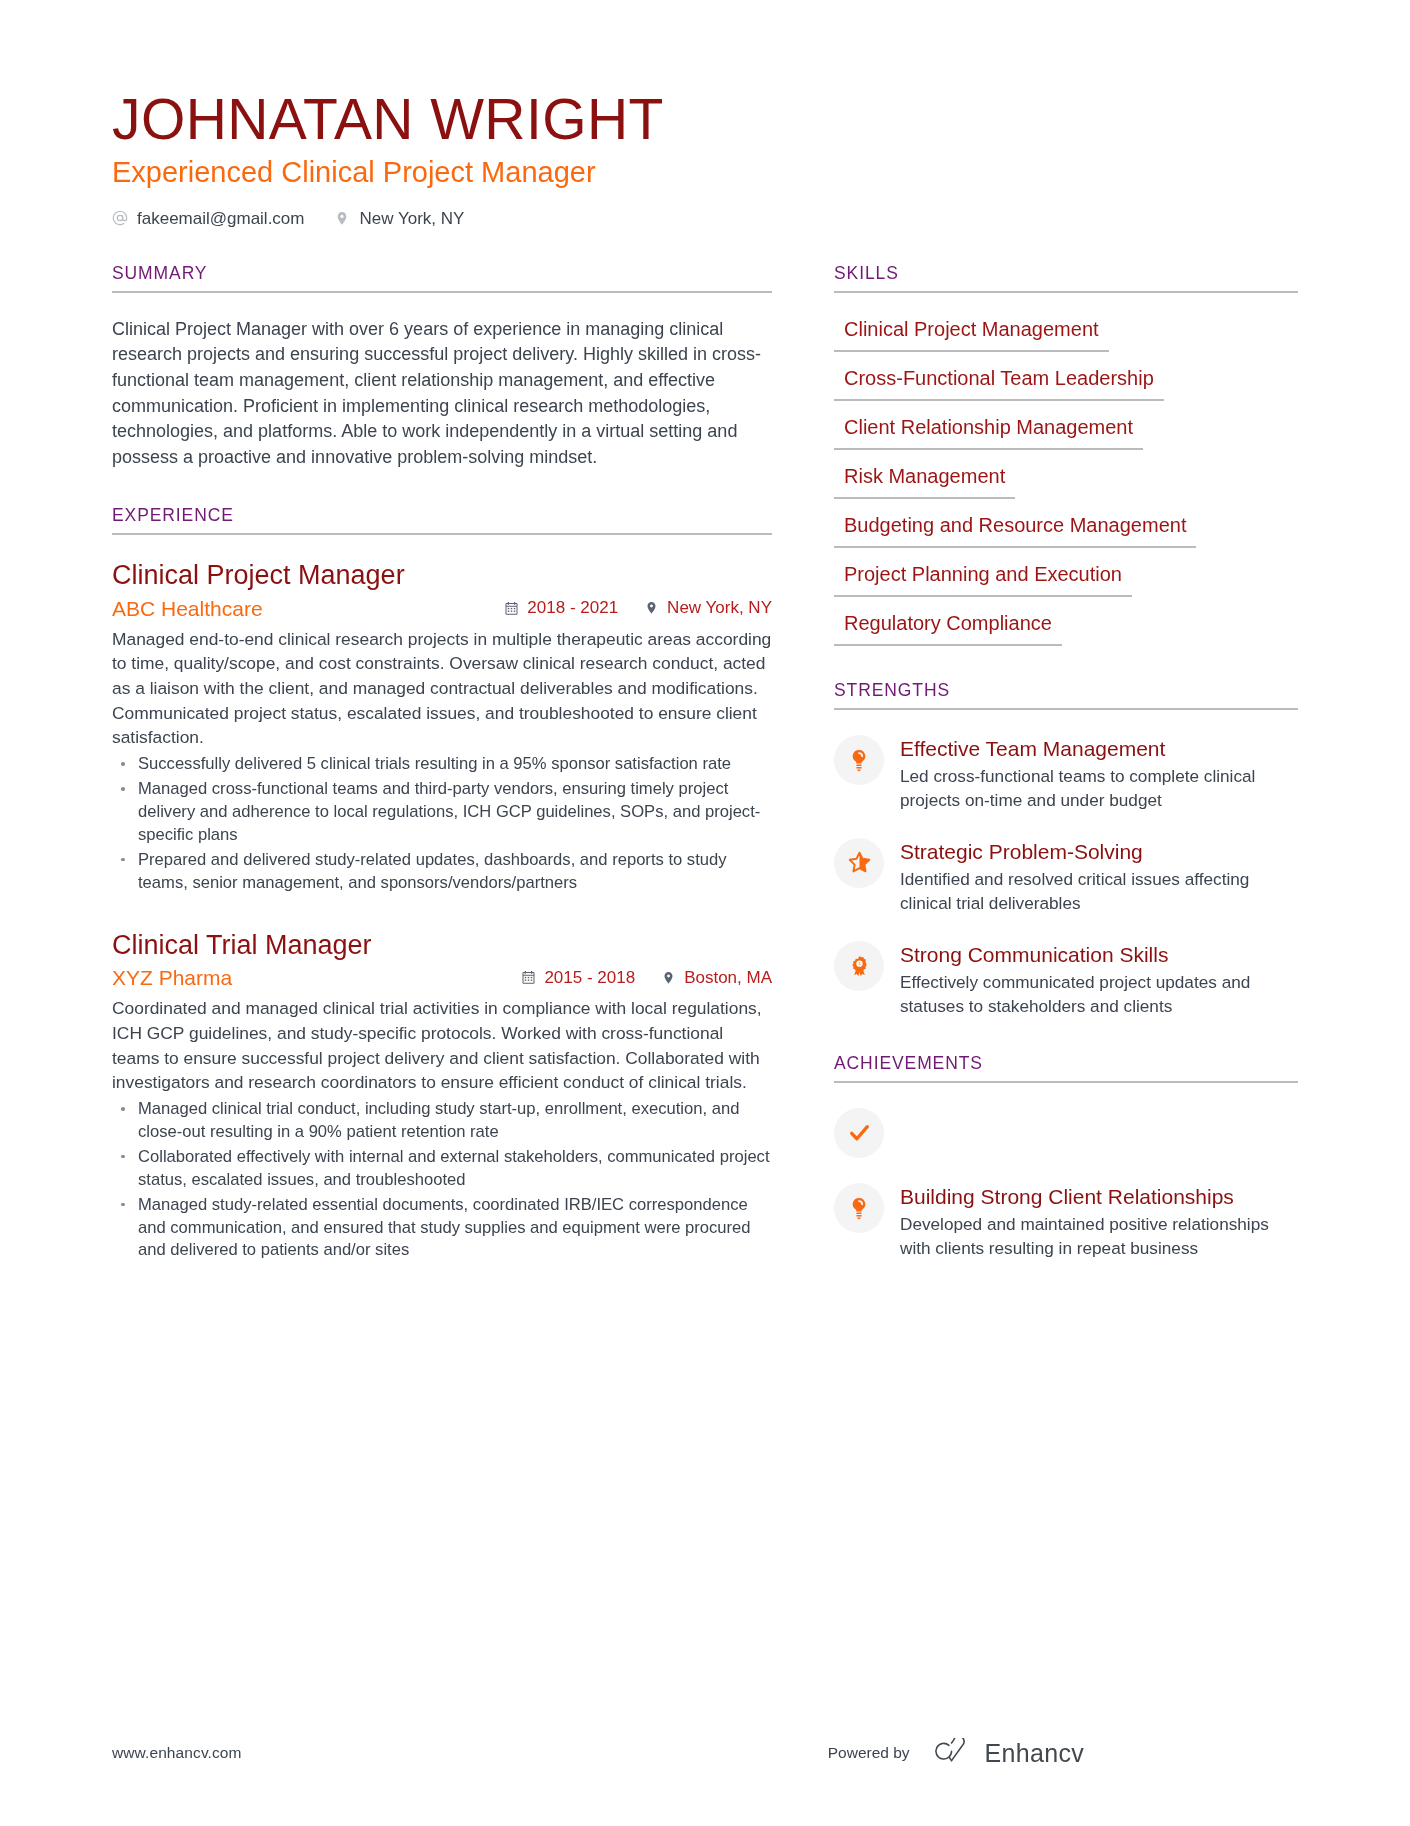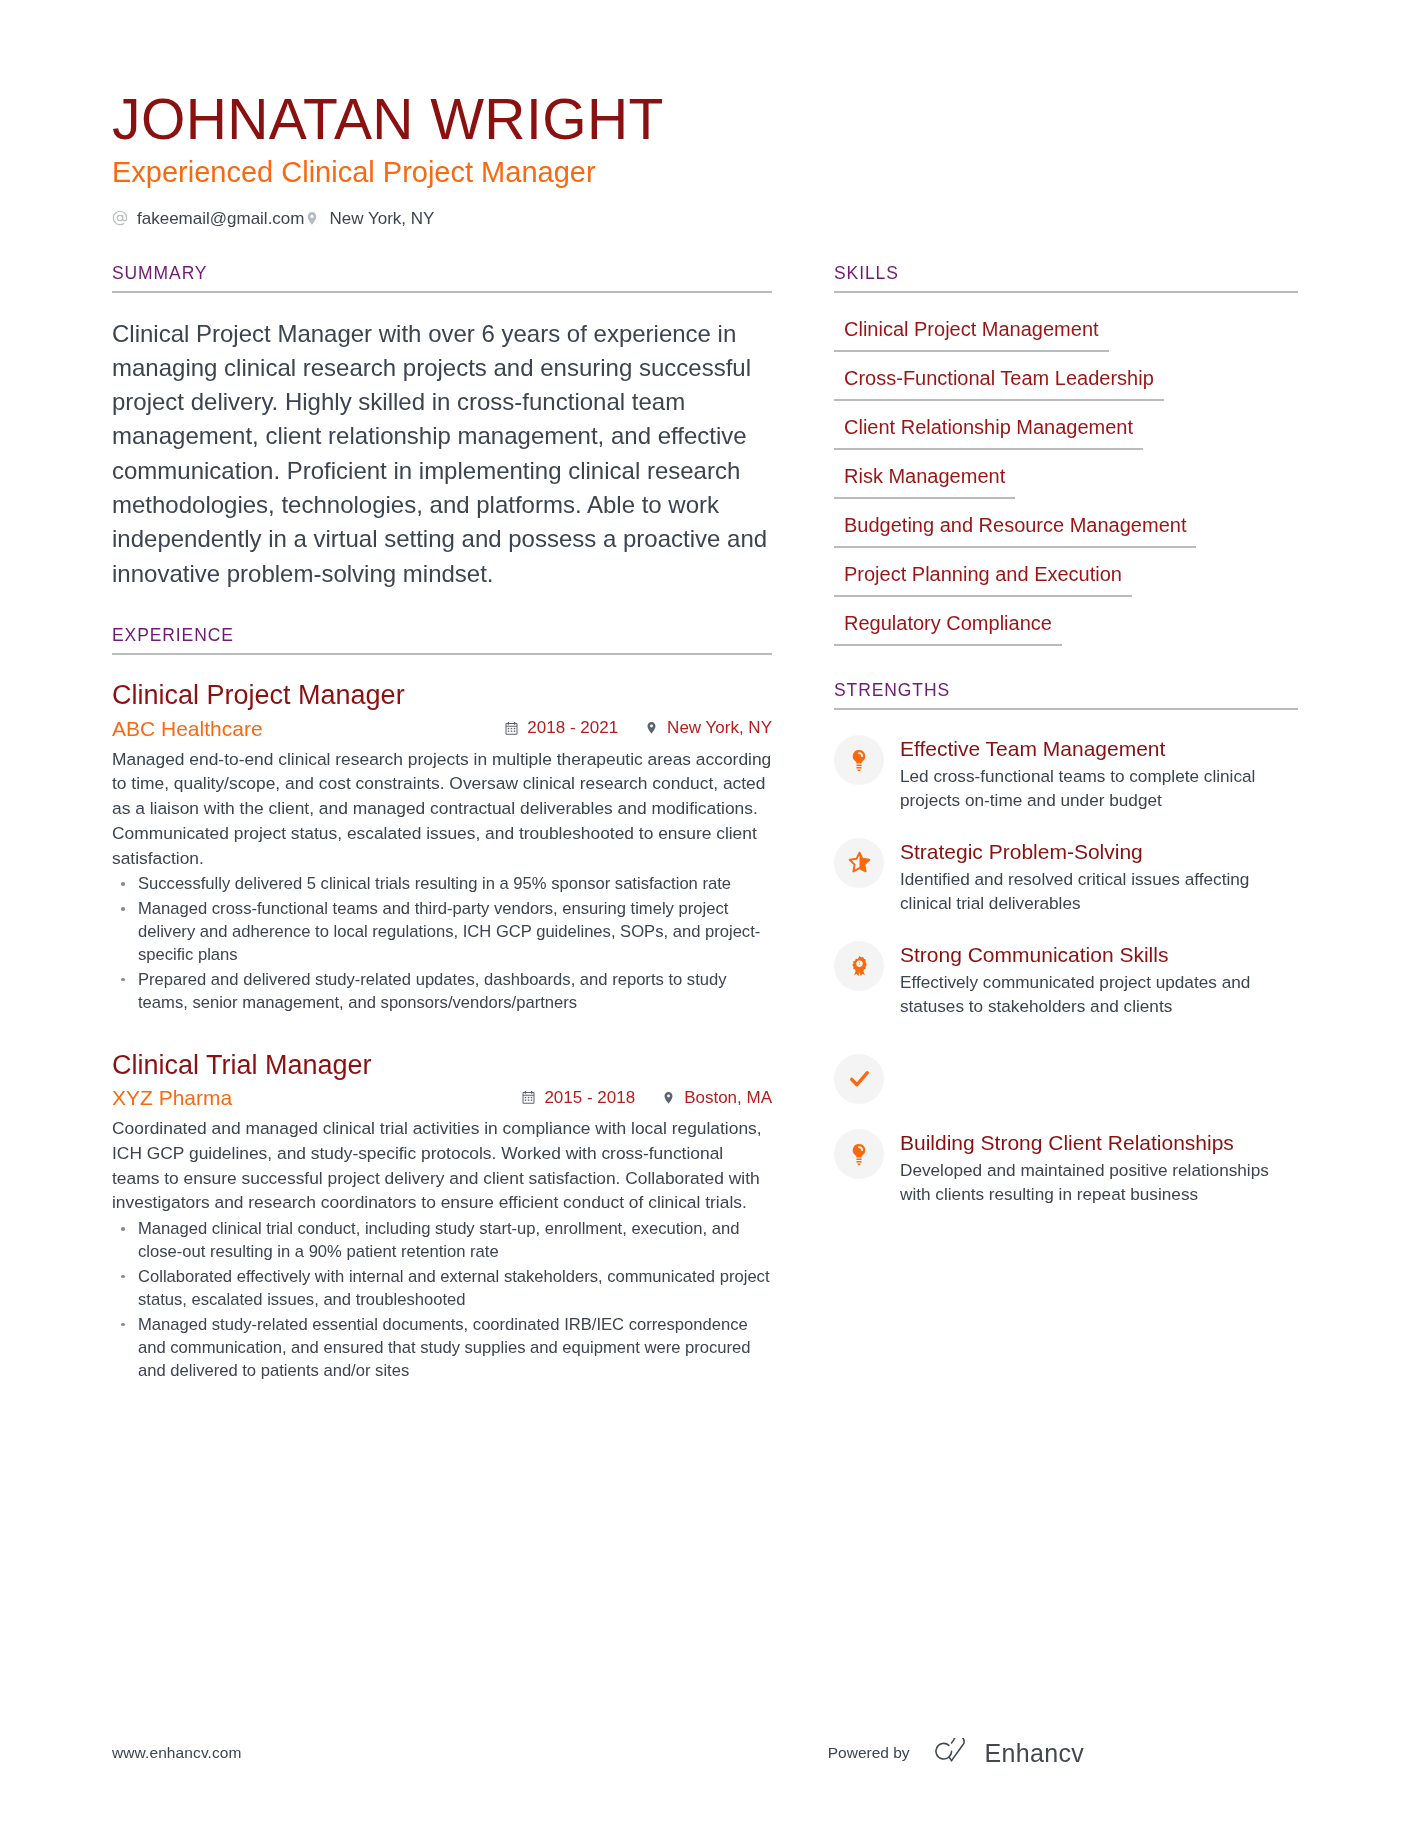--- a/index.html
+++ b/index.html
@@ -38,20 +38,21 @@
     font-size: 29px;
     line-height: 1.3;
     color: #f96a10;
     font-weight: 400;
     margin-top: 2px;
   }
 
   .contact-row {
     display: flex;
     align-items: center;
+    gap: 30px;
     margin-top: 18px;
   }
 
   .contact-item {
     display: flex;
     align-items: center;
     gap: 9px;
     font-size: 17px;
     color: #3c4450;
     line-height: 1;
@@ -88,21 +89,21 @@
     font-weight: 400;
     padding-bottom: 7px;
     border-bottom: 2.5px solid #b9bcbf;
     margin-bottom: 24px;
   }
 
   .section + .section { margin-top: 34px; }
 
   
   .summary-text {
-    font-size: 24px;
+    font-size: 18px;
     line-height: 1.43;
     color: #3c4450;
   }
 
   
   .exp-item { margin-bottom: 34px; }
   .exp-item:last-child { margin-bottom: 0; }
 
   .exp-role {
     font-size: 27px;
@@ -451,20 +452,21 @@
             </svg>
           </div>
           <div class="feat-body">
             <div class="feat-title">Strong Communication Skills</div>
             <div class="feat-desc">Effectively communicated project updates and statuses to stakeholders and clients</div>
           </div>
         </div>
       </div>
 
       <div class="section">
+        <div class="section-title">ACHIEVEMENTS</div>
 
         <div class="feat-item">
           <div class="feat-icon">
             <svg width="25" height="25" viewBox="0 0 24 24" fill="none" stroke="#f96a10" stroke-width="3.2" stroke-linecap="round" stroke-linejoin="round">
               <path d="M4.5 12.8l5 5.2L19.5 6.4"></path>
             </svg>
           </div>
         </div>
 
         <div class="feat-item">

